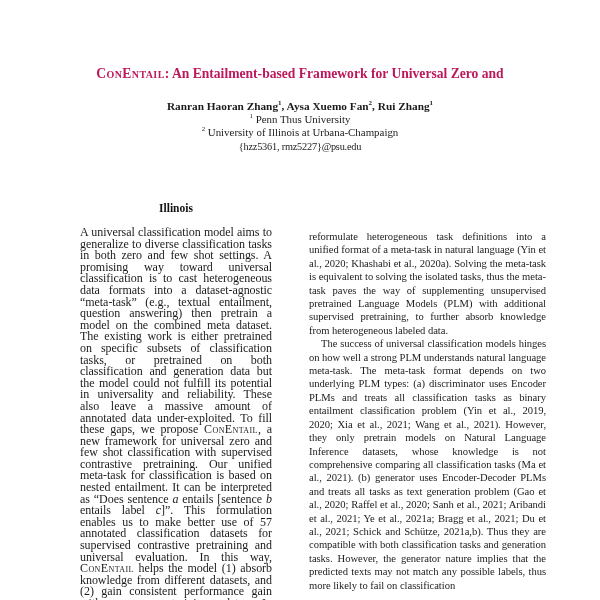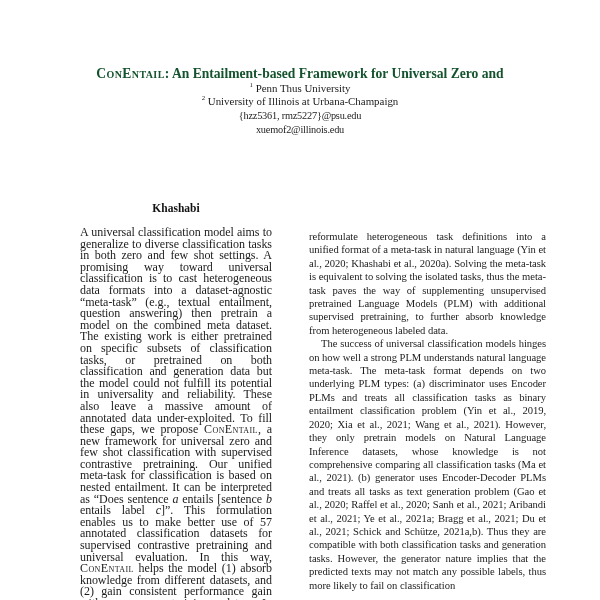--- a/index.html
+++ b/index.html
@@ -17,21 +17,21 @@
     position: absolute;
     top: 67px;
     left: 0;
     width: 600px;
     text-align: center;
   }
   .title {
     font-weight: bold;
     font-size: 13.6px;
     line-height: 14.5px;
-    color: #14532d;
+    color: #be185d;
   }
   .title-line { display: block; }
   .authors {
     margin-top: 18px;
     font-weight: bold;
     font-size: 11.3px;
     line-height: 13px;
   }
   .affil {
     font-size: 10.9px;
@@ -85,30 +85,30 @@
 </style>
 </head>
 <body>
 
 <div class="page">
 
   <div class="header">
     <div class="title">
       <span class="title-line"><span class="s-sc">ConEntail</span><span>: An Entailment-based Framework for Universal Zero and</span></span>
     </div>
+    <div class="authors"><span>Ranran Haoran Zhang</span><span class="s-sup">1</span><span>, Aysa Xuemo Fan</span><span class="s-sup">2</span><span>, Rui Zhang</span><span class="s-sup">1</span></div>
     <div class="affil"><span class="s-sup">1</span><span> Penn Thus University</span></div>
     <div class="affil"><span class="s-sup">2</span><span> University of Illinois at Urbana-Champaign</span></div>
     <div class="email email-first">{hzz5361, rmz5227}@psu.edu</div>
-    <div class="email">xuemof2@illinois.edu</div>
   </div>
 
   <div class="columns">
 
     <div class="col-left">
-      <div class="abstract-heading">Khashabi</div>
+      <div class="abstract-heading">Illinois</div>
       <p class="abstract-body"><span>A universal classification model aims to generalize to diverse classification tasks in both zero and few shot settings. A promising way toward universal classification is to cast heterogeneous data formats into a dataset-agnostic “meta-task” (e.g., textual entailment, question answering) then pretrain a model on the combined meta dataset. The existing work is either pretrained on specific subsets of classification tasks, or pretrained on both classification and generation data but the model could not fulfill its potential in universality and reliability. These also leave a massive amount of annotated data under-exploited. To fill these gaps, we propose </span><span class="s-sc">ConEntail</span><span>, a new framework for universal zero and few shot classification with supervised contrastive pretraining. Our unified meta-task for classification is based on nested entailment. It can be interpreted as “Does sentence </span><span class="s-i">a</span><span> entails [sentence </span><span class="s-i">b</span><span> entails label </span><span class="s-i">c</span><span>]”. This formulation enables us to make better use of 57 annotated classification datasets for supervised contrastive pretraining and universal evaluation. In this way, </span><span class="s-sc">ConEntail</span><span> helps the model (1) absorb knowledge from different datasets, and (2) gain consistent performance gain with more pretraining data. In experiments, we compare our model with discriminative and generative models pretrained on the same dataset. The results confirm that our framework effectively exploits existing annotated data and outperforms</span></p>
     </div>
 
     <div class="col-right">
       <p class="body-text"><span>reformulate heterogeneous task definitions into a unified format of a meta-task in natural language (Yin et al., 2020; Khashabi et al., 2020a). Solving the meta-task is equivalent to solving the isolated tasks, thus the meta-task paves the way of supplementing unsupervised pretrained Language Models (PLM) with additional supervised pretraining, to further absorb knowledge from heterogeneous labeled data.</span></p>
       <p class="body-text indent"><span>The success of universal classification models hinges on how well a strong PLM understands natural language meta-task. The meta-task format depends on two underlying PLM types: (a) </span><span class="s-b">discriminator</span><span> uses Encoder PLMs and treats all classification tasks as binary entailment classification problem (Yin et al., 2019, 2020; Xia et al., 2021; Wang et al., 2021). However, they only pretrain models on Natural Language Inference datasets, whose knowledge is not comprehensive comparing all classification tasks (Ma et al., 2021). (b) </span><span class="s-b">generator</span><span> uses Encoder-Decoder PLMs and treats all tasks as text generation problem (Gao et al., 2020; Raffel et al., 2020; Sanh et al., 2021; Aribandi et al., 2021; Ye et al., 2021a; Bragg et al., 2021; Du et al., 2021; Schick and Schütze, 2021a,b). Thus they are compatible with both classification tasks and generation tasks. However, the generator nature implies that the predicted texts may not match any possible labels, thus more likely to fail on classification</span></p>
     </div>
 
   </div>
 

